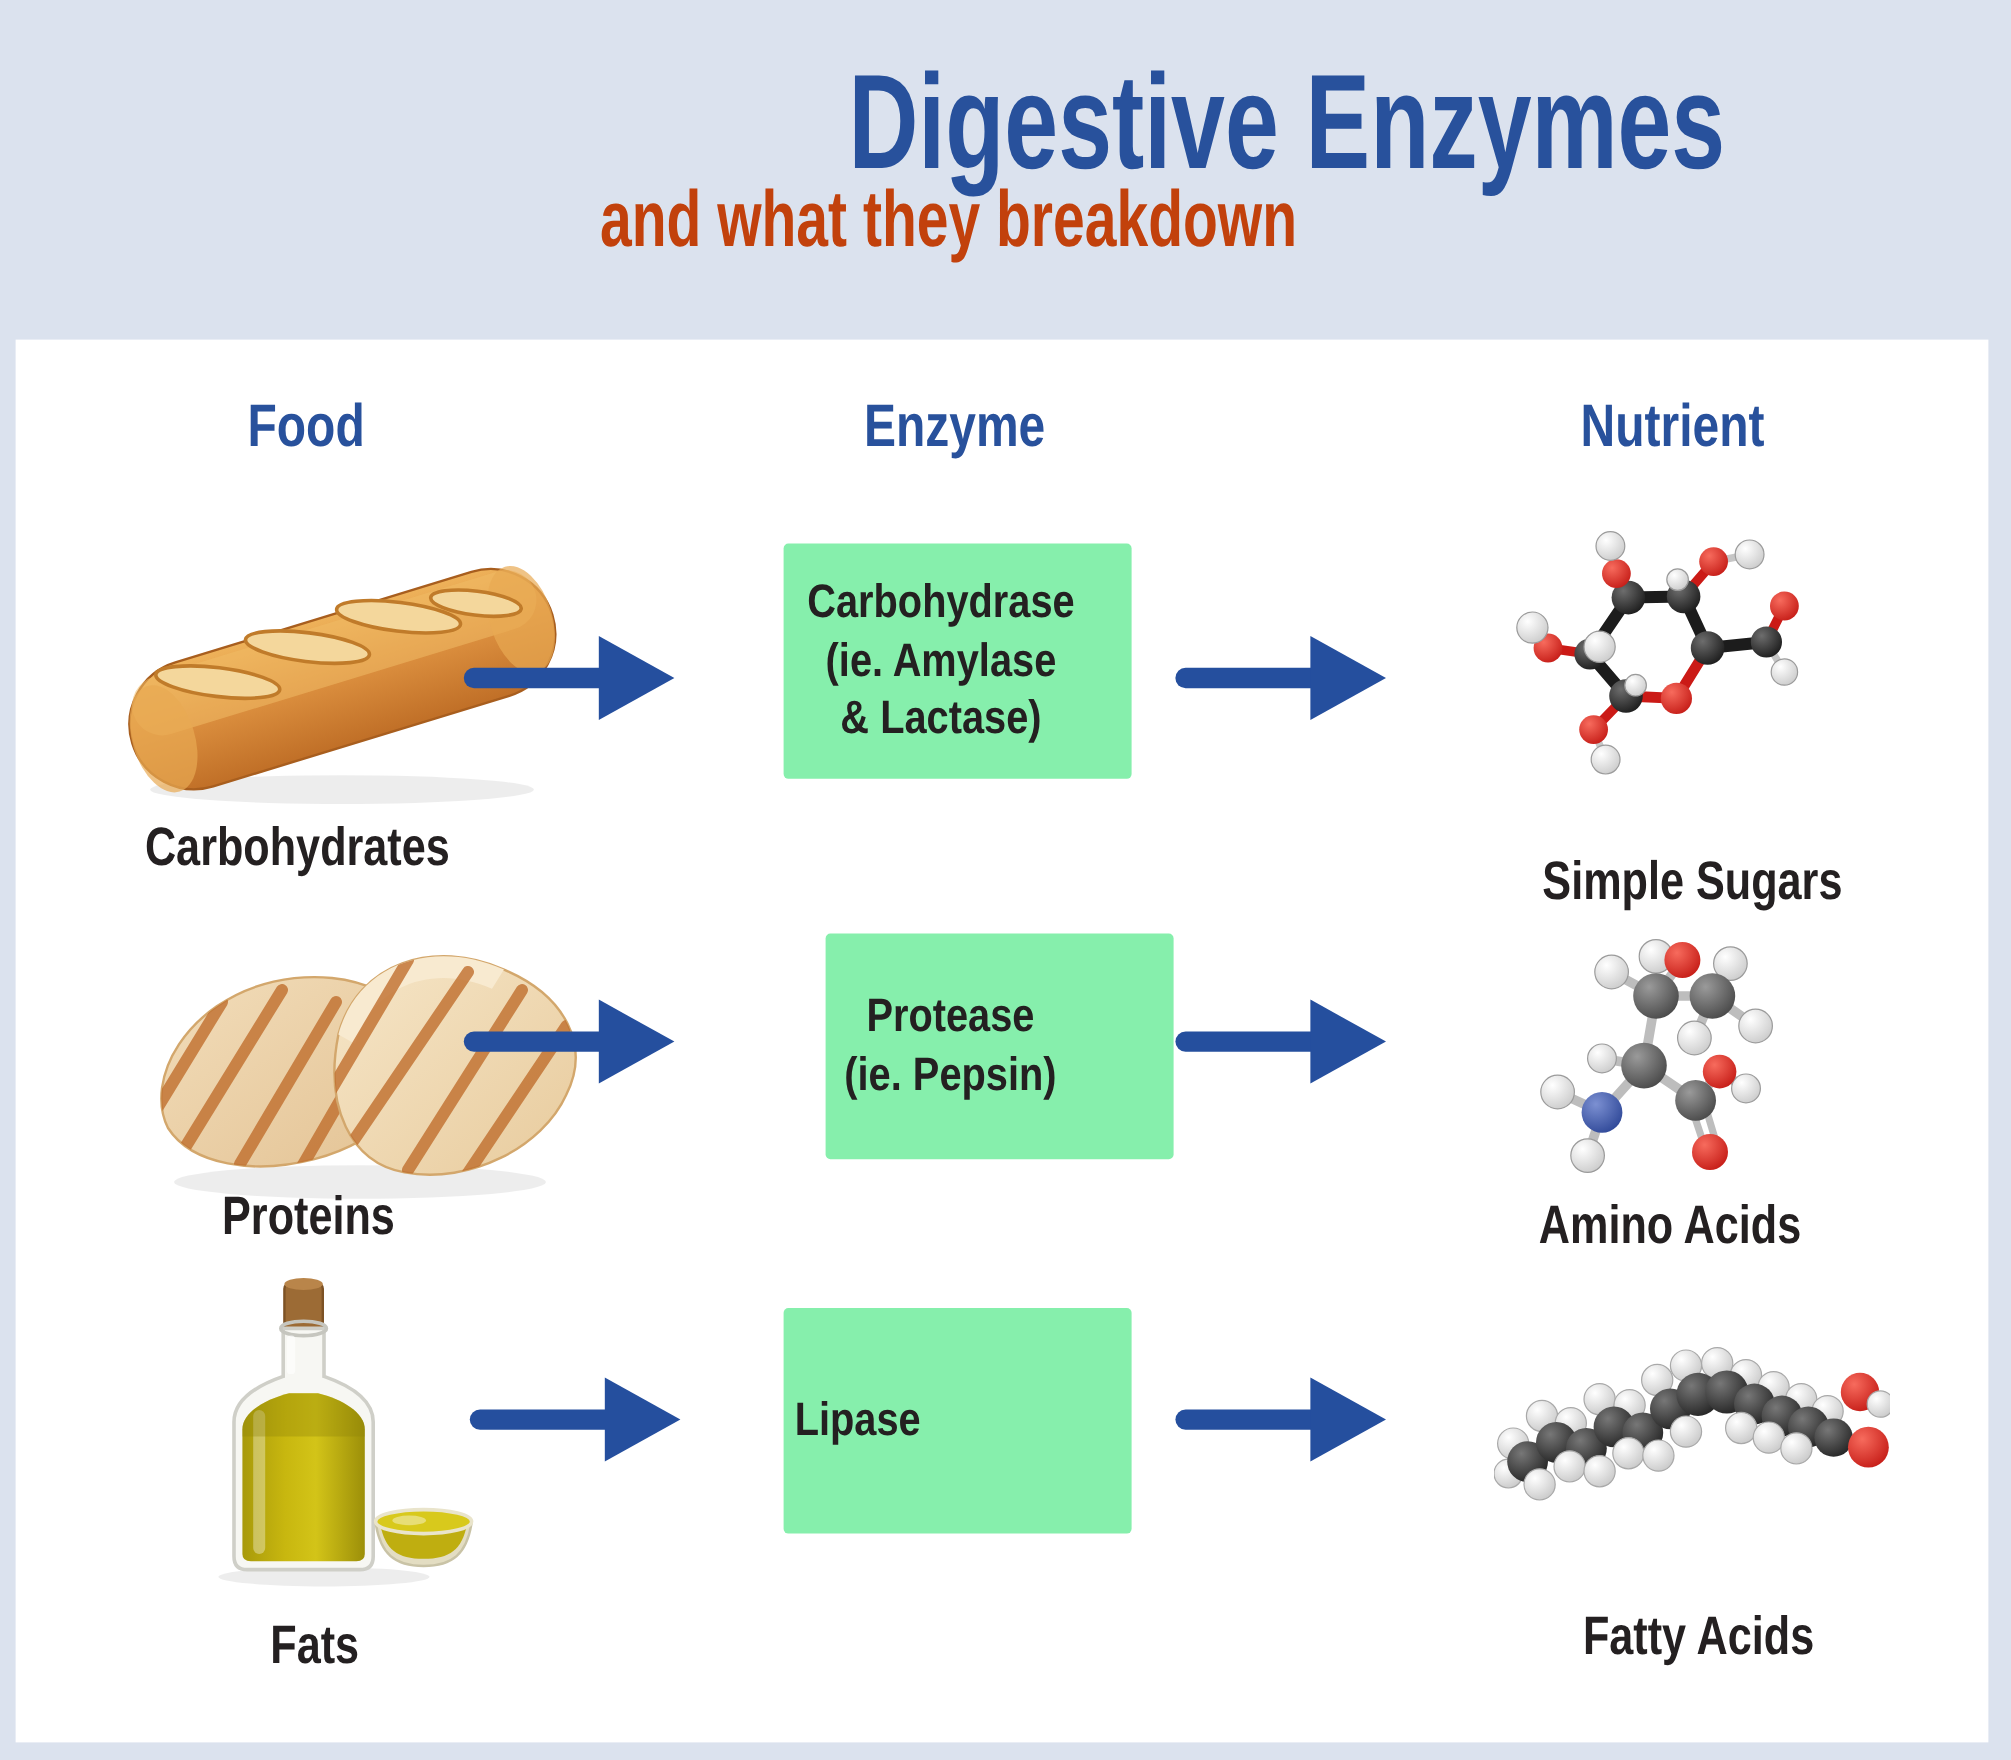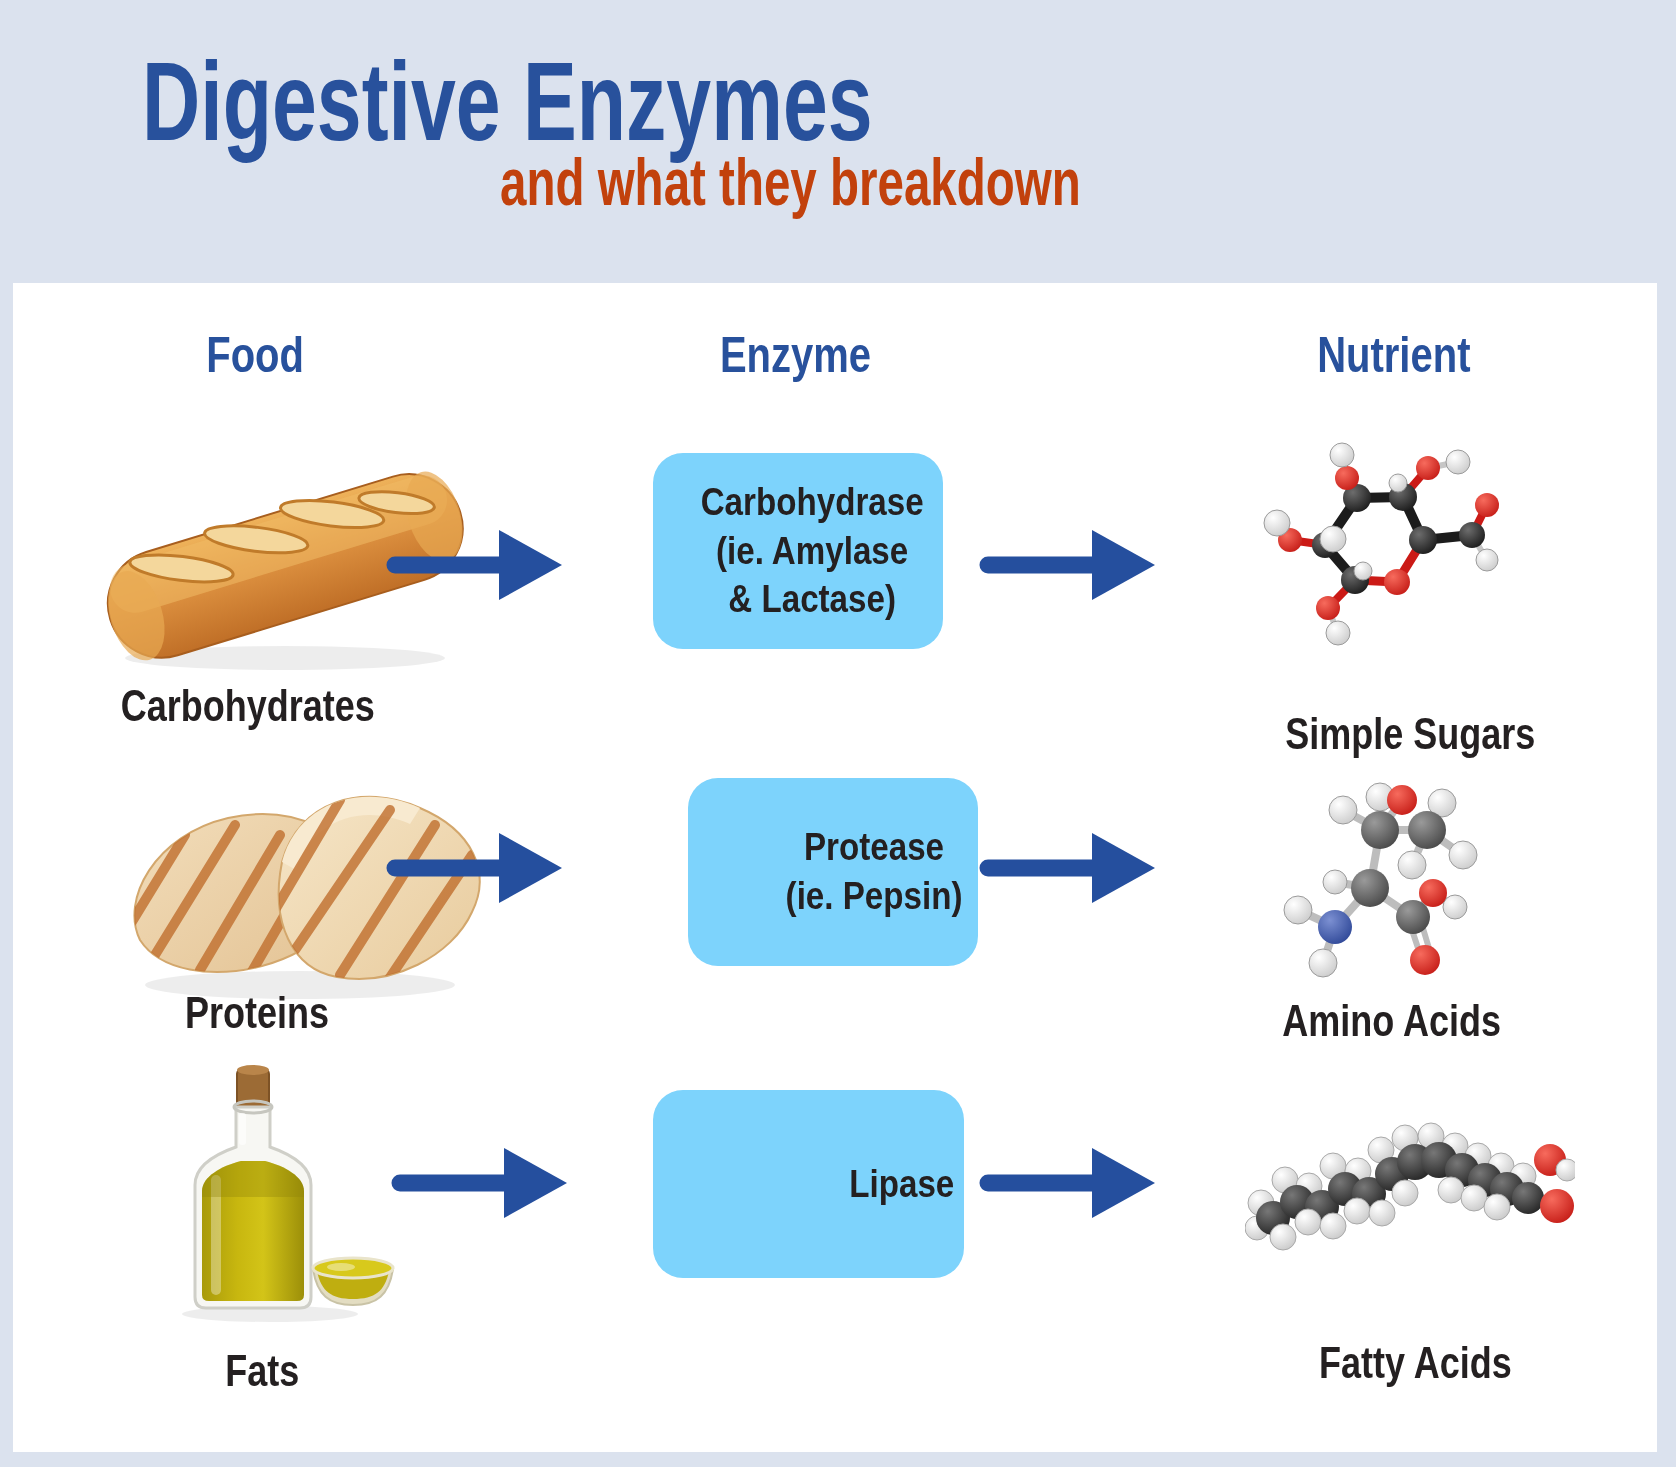--- a/index.html
+++ b/index.html
@@ -12,40 +12,40 @@
   }
   .abs{position:absolute;}
   .panel{
     left:13px;top:283px;width:1644px;height:1169px;
     background:#ffffff;
   }
   .condensed{display:inline-block;transform:scaleX(0.72);transform-origin:50% 50%;white-space:nowrap;}
   .condensed2{display:inline-block;transform:scaleX(0.80);transform-origin:50% 50%;white-space:nowrap;}
   .title{
     left:0;top:40px;width:1580px;
-    text-align:left;
+    text-align:right;
     font-size:112px;font-weight:bold;color:#28519c;line-height:1.1;
   }
   .subtitle{
     left:0;top:146px;width:1580px;
     text-align:center;
     font-size:66px;font-weight:bold;color:#c2410c;line-height:1.1;
   }
   .colhead{
     text-align:center;
     font-size:50px;font-weight:bold;color:#28519c;
   }
   .foodlabel,.nutlabel{
     text-align:center;
     font-size:45px;font-weight:bold;color:#242021;margin-top:12px;
   }
   .enzbox{
-    background:#7dd3fc;
-    border-radius:30px;
-    display:flex;align-items:center;justify-content:flex-end;
+    background:#86efac;
+    border-radius:4px;
+    display:flex;align-items:center;justify-content:flex-start;
     text-align:center;
   }
   .enzbox .lines{
     font-size:39px;font-weight:bold;color:#242021;line-height:1.25;
   }
   .enzbox .lines span{display:block;transform:scaleX(0.85);transform-origin:50% 50%;white-space:nowrap;}
   .enzbox .lines span:empty{display:none;}
   .arrow{width:180px;height:76px;}
 </style>
 </head>
@@ -304,21 +304,21 @@
   <ellipse cx="178" cy="213" rx="40" ry="10" fill="#d8c91c" stroke="#e9e4cb" stroke-width="3"></ellipse>
   <ellipse cx="166" cy="212" rx="14" ry="4" fill="#ffffff" opacity="0.4"></ellipse>
 </svg>
 <div class="abs foodlabel" style="left:112px;top:1333px;width:300px;"><span class="condensed2">Fats</span></div>
 
 <svg class="abs arrow" style="left:390px;top:1145px;" viewBox="0 0 180 76">
   <line x1="10" y1="38" x2="120" y2="38" stroke="#254f9e" stroke-width="17" stroke-linecap="round"></line>
   <polygon points="114,3 114,73 177,38" fill="#254f9e"></polygon>
 </svg>
 
-<div class="abs enzbox" style="left:653px;top:1090px;width:290px;height:188px;padding-left:21px;">
+<div class="abs enzbox" style="left:653px;top:1090px;width:290px;height:188px;">
   <div class="lines">
     <span>Lipase</span>
 
   </div>
 </div>
 
 <svg class="abs arrow" style="left:978px;top:1145px;" viewBox="0 0 180 76">
   <line x1="10" y1="38" x2="120" y2="38" stroke="#254f9e" stroke-width="17" stroke-linecap="round"></line>
   <polygon points="114,3 114,73 177,38" fill="#254f9e"></polygon>
 </svg>

